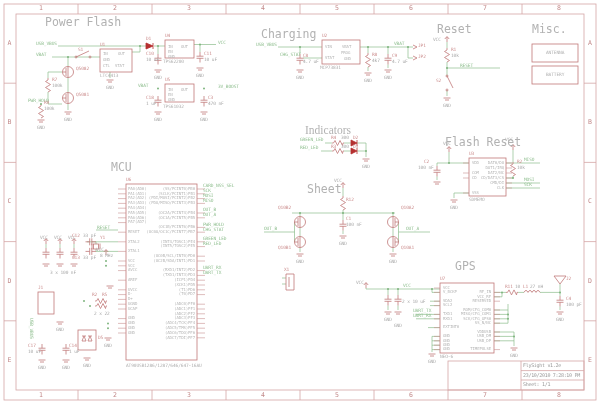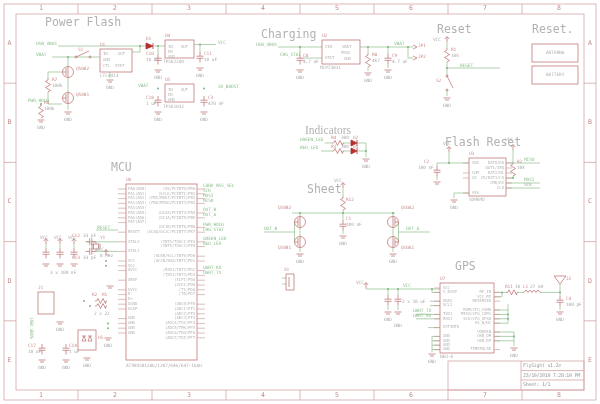--- a/index.html
+++ b/index.html
@@ -379,21 +379,21 @@
         <circle cx="508" cy="314.4" r="1"></circle>
         <circle cx="508" cy="318.8" r="1"></circle>
         <circle cx="514" cy="336.4" r="1"></circle>
       </g>
 </svg>
 
 <div id="labels">
       <span class="lbl sec" style="left: 45px; top: 17px;">Power Flash</span>
       <span class="lbl sec" style="left: 261px; top: 21px; margin-top: 8px;">Charging</span>
       <span class="lbl sec" style="left: 437px; top: 24px;">Reset</span>
-      <span class="lbl sec" style="left: 532px; top: 24px;">Reset.</span>
+      <span class="lbl sec" style="left: 532px; top: 24px;">Misc.</span>
       <span class="lbl sec" style="left: 111px; top: 162px;">MCU</span>
       <span class="lbl sec" style="left: 305px; top: 125px; font-family: Liberation Serif, serif;">Indicators</span>
       <span class="lbl sec" style="left: 445px; top: 137px;">Flash Reset</span>
       <span class="lbl sec" style="left: 307px; top: 184px;">Sheet</span>
       <span class="lbl sec" style="left: 455px; top: 261px;">GPS</span>
       <span class="lbl net" style="left: 36px; top: 42px;">USB_VBUS</span>
       <span class="lbl net" style="left: 36px; top: 53px;">VBAT</span>
       <span class="lbl net" style="left: 28px; top: 99px;">PWR_HOLD</span>
       <span class="lbl ref" style="left: 78px; top: 48px;">S1</span>
       <span class="lbl ref" style="left: 146px; top: 37px;">D1</span>

